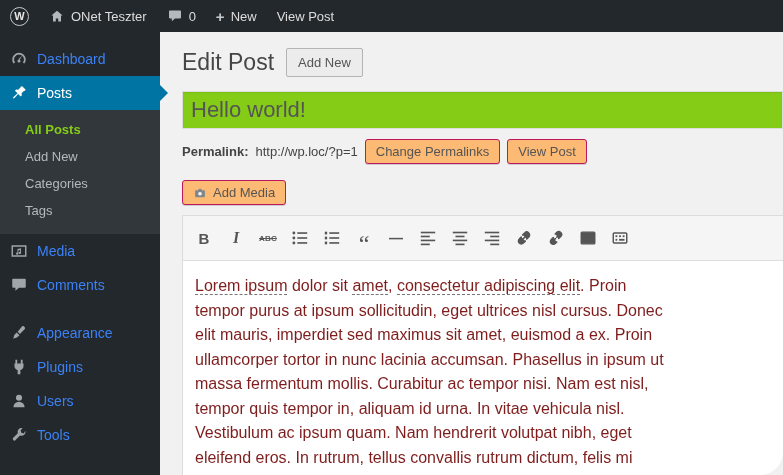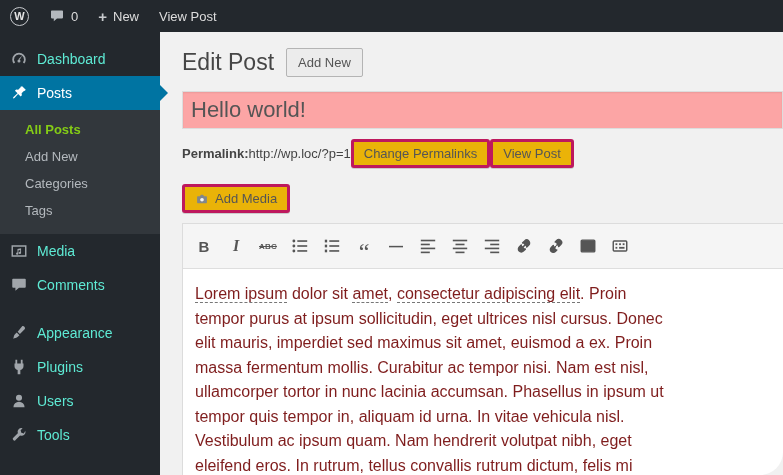--- a/index.html
+++ b/index.html
@@ -23,21 +23,21 @@
     font-size:11px;font-weight:700;color:#e5e5e5;box-sizing:border-box;
   }
   .plus-glyph{font-size:15px;font-weight:700;color:#c7cacd;line-height:1;}
   
   .sidebar{
     position:absolute;top:32px;left:0;bottom:0;width:160px;z-index:3;
     background:var(--admin-dark,#23282d);padding-top:10px;box-sizing:border-box;
   }
   .menu-item{
     display:flex;align-items:center;gap:9px;padding:8px 8px 8px 10px;
-    color:#5eead4;font-size:14px;cursor:pointer;position:relative;
+    color:#3b82f6;font-size:14px;cursor:pointer;position:relative;
   }
   .menu-item svg{width:18px;height:18px;fill:#a0a5aa;flex:none;}
   .menu-item.current{background:var(--accent-blue,#0074a2);color:#fff;}
   .menu-item.current svg{fill:#fff;}
   .menu-item.current::after{
     content:"";position:absolute;right:-16px;top:50%;transform:translateY(-50%);
     border:8px solid transparent;border-left-color:var(--accent-blue,#0074a2);
   }
   .submenu{background:var(--submenu-bg,#32373c);padding:6px 0 10px;}
   .submenu-item{padding:6px 12px 6px 25px;font-size:13px;color:#b4b9be;cursor:pointer;}
@@ -49,28 +49,28 @@
     background:var(--page-bg,#f1f1f1);padding:14px 0 0 22px;box-sizing:border-box;overflow:hidden;border-radius:23px;
   }
   .page-header{display:flex;align-items:center;gap:12px;margin:2px 0 14px;}
   .page-title{font-size:23px;font-weight:400;color:#464646;margin:0;line-height:1.2;}
   .add-new-btn{
     font-size:13px;padding:6px 11px;background:#ececec;border:1px solid #b4b4b4;
     border-radius:2px;color:#555;cursor:pointer;font-family:inherit;
   }
   .title-input{
     display:block;width:100%;box-sizing:border-box;height:38px;
-    font-size:22px;padding:3px 8px;border:1px solid #ddd;background:#fca5a5;
+    font-size:22px;padding:3px 8px;border:1px solid #ddd;background:#84cc16;
     box-shadow:inset 0 1px 2px rgba(0,0,0,.07);color:#555;outline:none;font-family:inherit;
   }
-  .permalink-row{display:flex;align-items:center;margin:10px 0 16px;font-size:13px;color:#444;}
+  .permalink-row{display:flex;align-items:center;gap:7px;margin:10px 0 16px;font-size:13px;color:#444;}
   .pl-label{font-weight:700;}
   .button{
     display:inline-flex;align-items:center;gap:6px;
-    background:#eab308;border:3px solid #be185d;border-radius:3px;
+    background:#fdba74;border:1px solid #be185d;border-radius:3px;
     color:#555;font-size:13px;padding:4px 10px;cursor:pointer;
     box-shadow:0 1px 0 #ccc;font-family:inherit;white-space:nowrap;
   }
   .button svg{width:14px;height:14px;fill:#82878c;}
   .media-row{display:flex;align-items:center;gap:10px;margin:0 0 10px;}
   .annotation-box{display:inline-flex;border:2px solid var(--annotation-red,#cc0000);padding:3px;}
   
   .editor{background:#fff;border:1px solid #dcdcdc;border-right:none;margin-top:2px;min-height:320px;}
   .toolbar{
     display:flex;align-items:center;gap:6px;padding:4px 8px;
@@ -92,20 +92,26 @@
 </style>
 </head>
 <body>
 
 <header class="adminbar">
   <div class="ab-item">
     <span class="wlogo">W</span>
   </div>
   <div class="ab-item">
     <svg viewBox="0 0 20 20">
+        <path d="M10 3.5l7 6h-2V17h-3.5v-4h-3v4H5V9.5H3z"></path>
+      </svg>
+    <span>ONet Teszter</span>
+  </div>
+  <div class="ab-item">
+    <svg viewBox="0 0 20 20">
         <path d="M3.5 3h13a1 1 0 011 1v8a1 1 0 01-1 1H10l-4 3.5V13H3.5a1 1 0 01-1-1V4a1 1 0 011-1z"></path>
       </svg>
     <span>0</span>
   </div>
   <div class="ab-item">
     <span class="plus-glyph">+</span>
     <span>New</span>
   </div>
   <div class="ab-item">
     <span>View Post</span>
@@ -278,21 +284,21 @@
             <rect x="5" y="11" width="2" height="2"></rect>
             <rect x="9" y="11" width="6" height="2"></rect>
           </svg>
       </div>
     </div>
     <div class="editor-body">
       <div>
           <div class="eline"><span class="spell">Lorem ipsum</span><span> dolor sit </span><span class="spell">amet</span><span>, </span><span class="spell">consectetur adipiscing elit</span><span>. Proin</span></div>
           <div class="eline"><span>tempor purus at ipsum sollicitudin, eget ultrices nisl cursus. Donec</span></div>
           <div class="eline"><span>elit mauris, imperdiet sed maximus sit amet, euismod a ex. Proin</span></div>
+          <div class="eline"><span>ullamcorper tortor in nunc lacinia accumsan. Phasellus in ipsum ut</span></div>
           <div class="eline"><span>massa fermentum mollis. Curabitur ac tempor nisi. Nam est nisl,</span></div>
-          <div class="eline"><span>ullamcorper tortor in nunc lacinia accumsan. Phasellus in ipsum ut</span></div>
           <div class="eline"><span>tempor quis tempor in, aliquam id urna. In vitae vehicula nisl.</span></div>
           <div class="eline"><span>Vestibulum ac ipsum quam. Nam hendrerit volutpat nibh, eget</span></div>
           <div class="eline"><span>eleifend eros. In rutrum, tellus convallis rutrum dictum, felis mi</span></div>
         </div>
     </div>
   </div>
 </main>
 
 </body></html>

